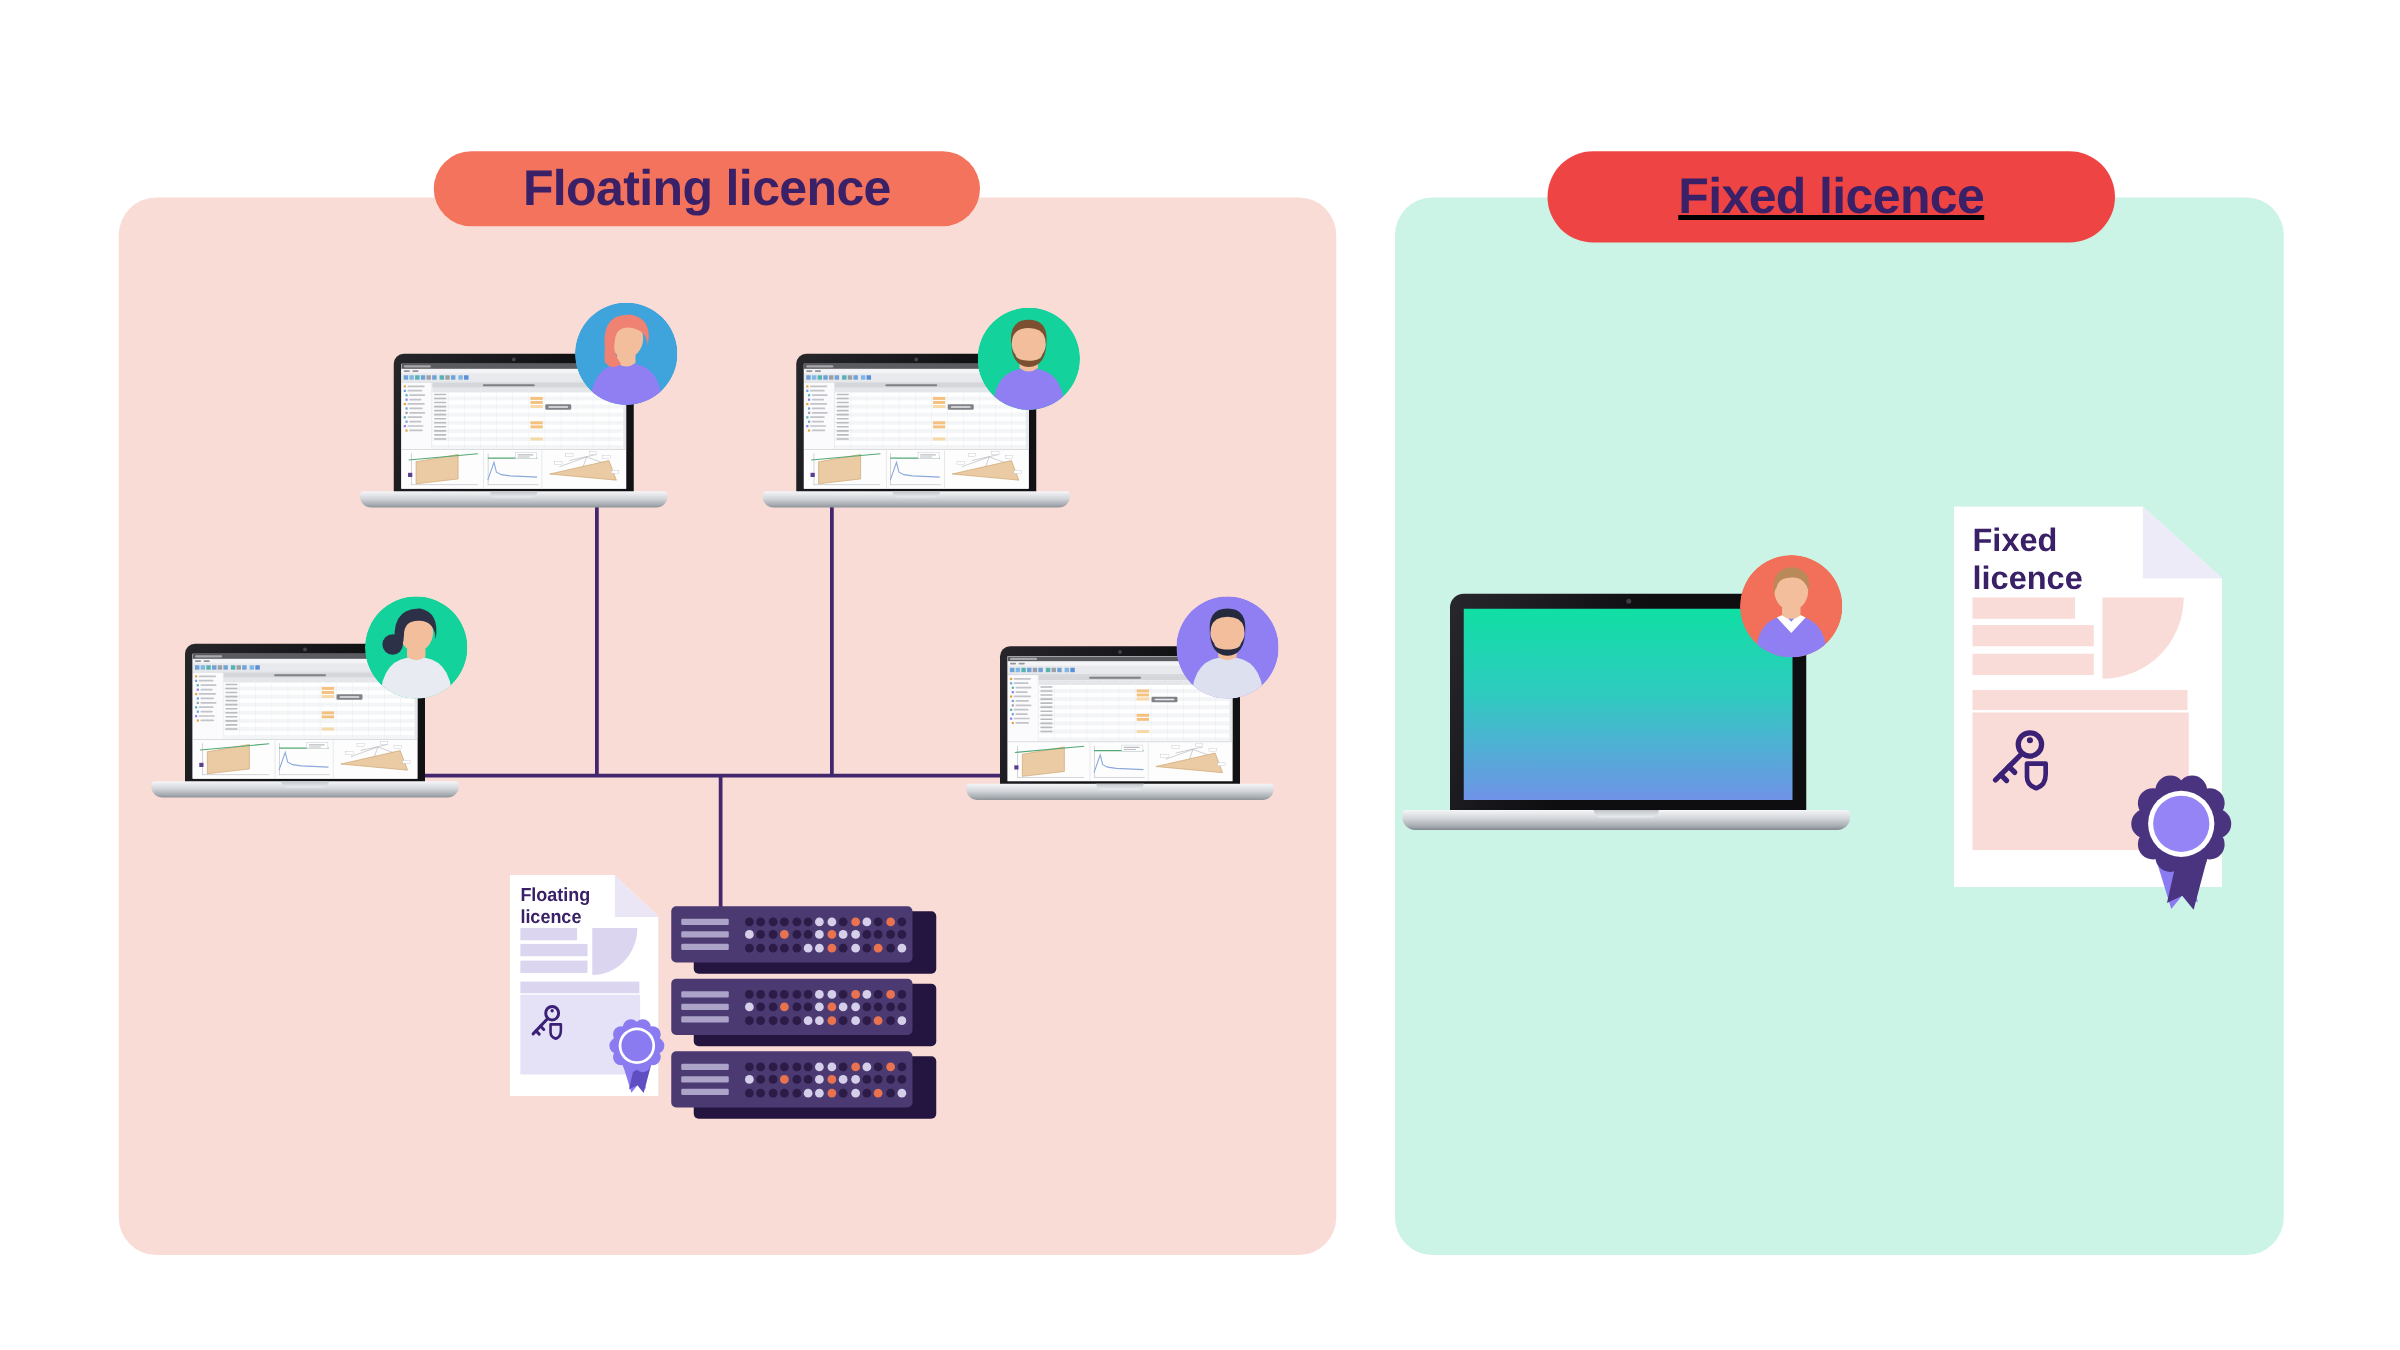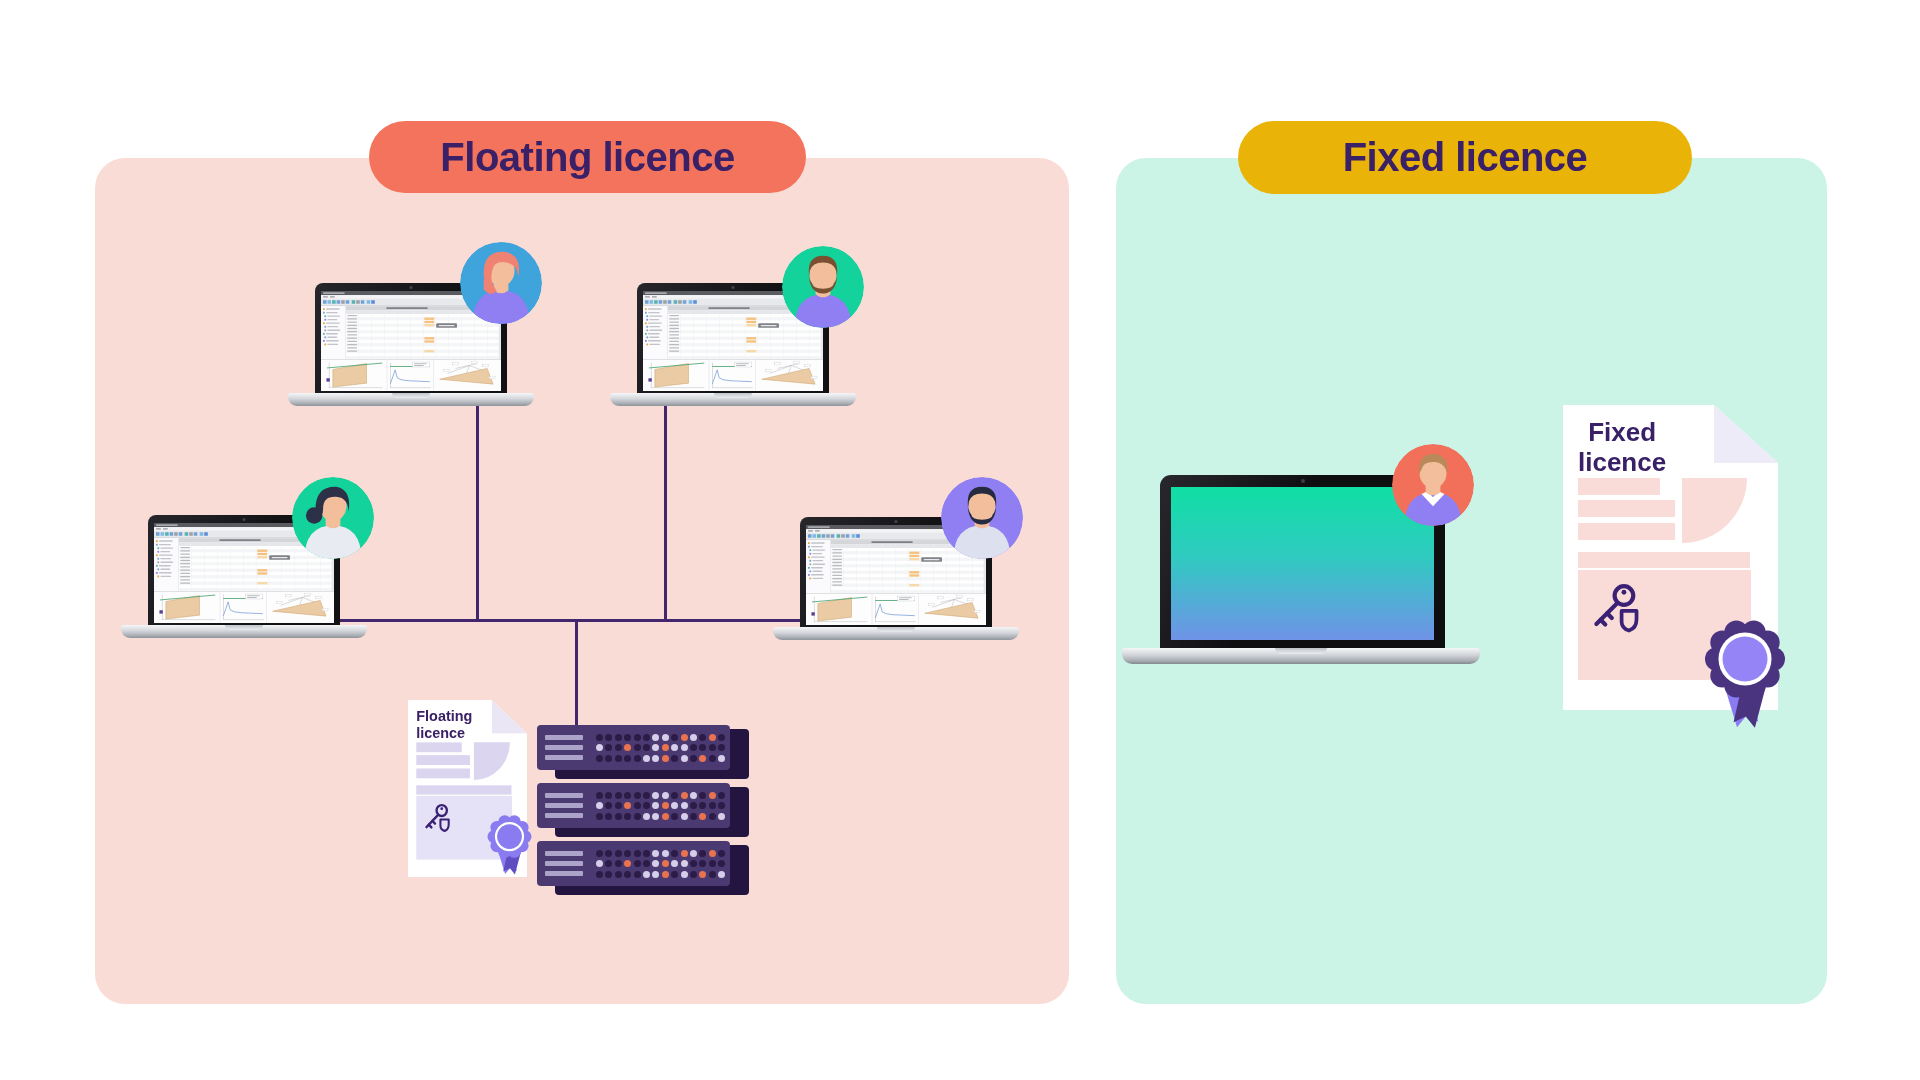--- a/index.html
+++ b/index.html
@@ -7,21 +7,21 @@
   #stage{position:relative;width:1920px;height:1080px;background:#ffffff;overflow:hidden;}
 
   
   .panel{position:absolute;border-radius:30px;}
   #panel-floating{left:95px;top:158px;width:974px;height:846px;}
   #panel-fixed{left:1116px;top:158px;width:711px;height:846px;}
 
   
   .badge{position:absolute;display:flex;align-items:center;justify-content:center;
          border-radius:999px;font-weight:800;font-size:40px;letter-spacing:-0.5px;z-index:6;}
-  #badge-floating{left:369px;top:121px;width:437px;height:72px;}
+  #badge-floating{left:347px;top:121px;width:437px;height:60px;}
   #badge-fixed{left:1238px;top:121px;width:454px;height:73px;}
 
   
   .connector{position:absolute;z-index:1;}
   #conn-v1{left:476px;top:405px;width:3px;height:216px;}
   #conn-v2{left:664px;top:405px;width:3px;height:216px;}
   #conn-h {left:339px;top:619px;width:462px;height:3px;}
   #conn-v3{left:575px;top:620px;width:3px;height:106px;}
 
   
@@ -108,21 +108,21 @@
 <body>
 
 <div id="stage">
 
   <section class="panel" id="panel-floating" style="background: rgb(250, 220, 214);"></section>
   <section class="panel" id="panel-fixed" style="background: rgb(203, 243, 230);"></section>
 
   <div class="badge" id="badge-floating" style="background: rgb(243, 115, 92);">
     <span style="color: rgb(57, 32, 103);">Floating licence</span>
   </div>
-  <div class="badge" id="badge-fixed" style="background: #eab308;">
+  <div class="badge" id="badge-fixed" style="background: #ef4444; text-decoration: underline;">
     <span style="color: rgb(57, 32, 103);">Fixed licence</span>
   </div>
 
   <div class="connector" id="conn-v1" style="background: rgb(66, 38, 110);"></div>
   <div class="connector" id="conn-v2" style="background: rgb(66, 38, 110);"></div>
   <div class="connector" id="conn-h" style="background: rgb(66, 38, 110);"></div>
   <div class="connector" id="conn-v3" style="background: rgb(66, 38, 110);"></div>
 
   <div class="laptop-mount" id="lap1">
   <div class="lap-bezel">
@@ -975,21 +975,21 @@
             <path d="M36 31 h16 v9 q0 9.5 -8 12 q-8 -2.5 -8 -9.5 Z" stroke-width="4"></path>
           </svg>
         </div>
     </div>
   </div>
 
   <div class="doc" id="doc-fixed">
     <div class="doc-inner">
       <div class="doc-paper"></div>
       <div class="doc-fold" style="background: rgb(237, 235, 247);"></div>
-      <div class="doc-title" style="color: rgb(57, 32, 103); text-align: center;">
+      <div class="doc-title" style="color: rgb(57, 32, 103);">
         <div>Fixed</div>
         <div>licence</div>
       </div>
       <div class="doc-el" style="left: 15px; top: 73px; width: 82px; height: 17px; background: rgb(249, 220, 216);"></div>
       <div class="doc-el" style="left: 15px; top: 95px; width: 97px; height: 17px; background: rgb(249, 220, 216);"></div>
       <div class="doc-el" style="left: 15px; top: 118px; width: 97px; height: 17px; background: rgb(249, 220, 216);"></div>
       <div class="doc-el doc-quarter" style="left: 119px; top: 73px; width: 65px; height: 65px; background: rgb(249, 220, 216);"></div>
       <div class="doc-el" style="left: 15px; top: 147px; width: 172px; height: 16px; background: rgb(249, 220, 216);"></div>
       <div class="doc-el" style="left: 15px; top: 165px; width: 173px; height: 110px; background: rgb(249, 220, 216);"></div>
       <div class="doc-key" style="left:25px;top:177px;width:56px;height:56px;">

